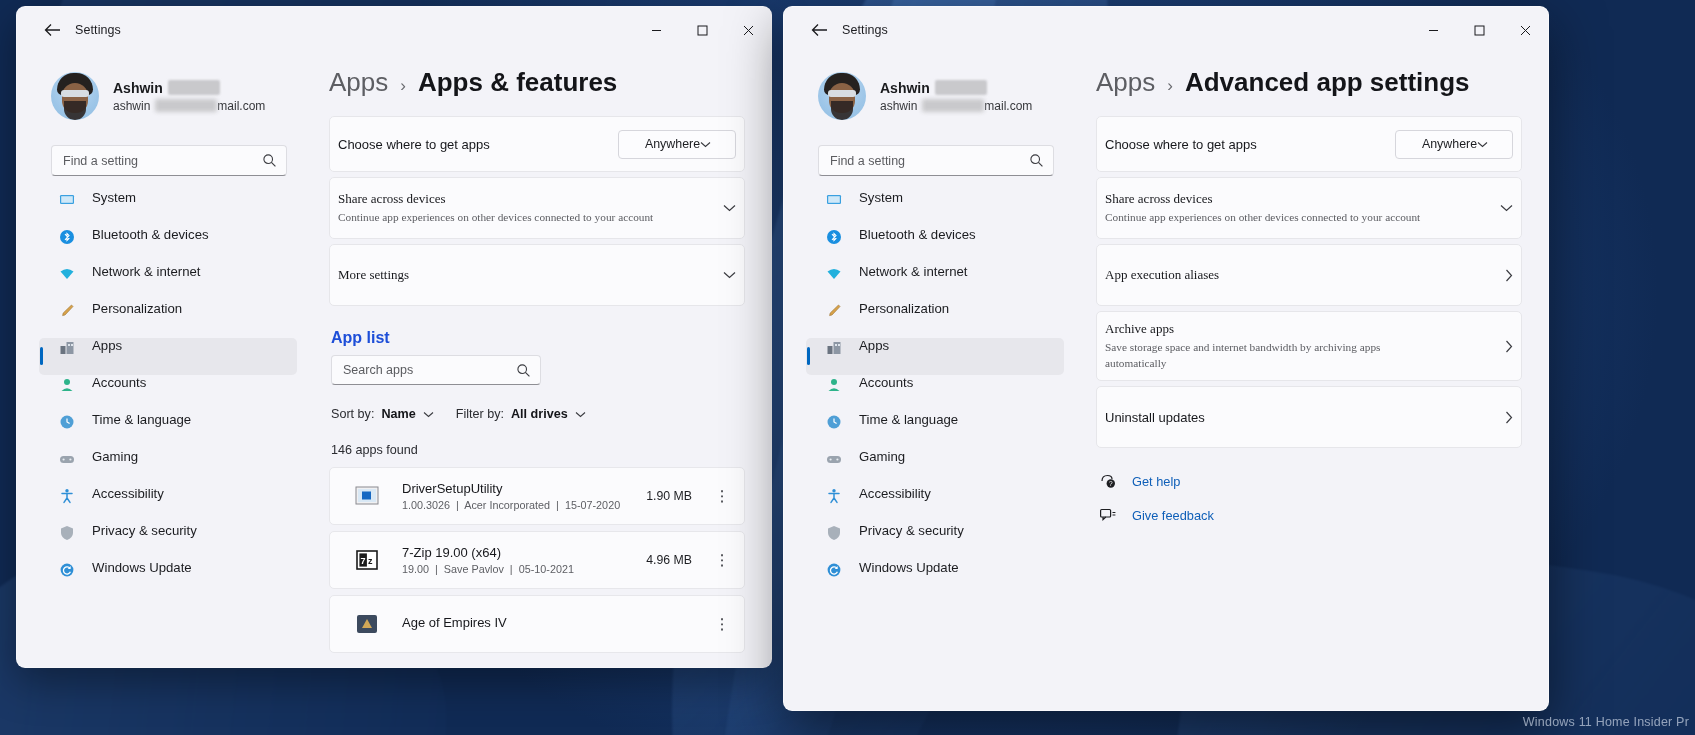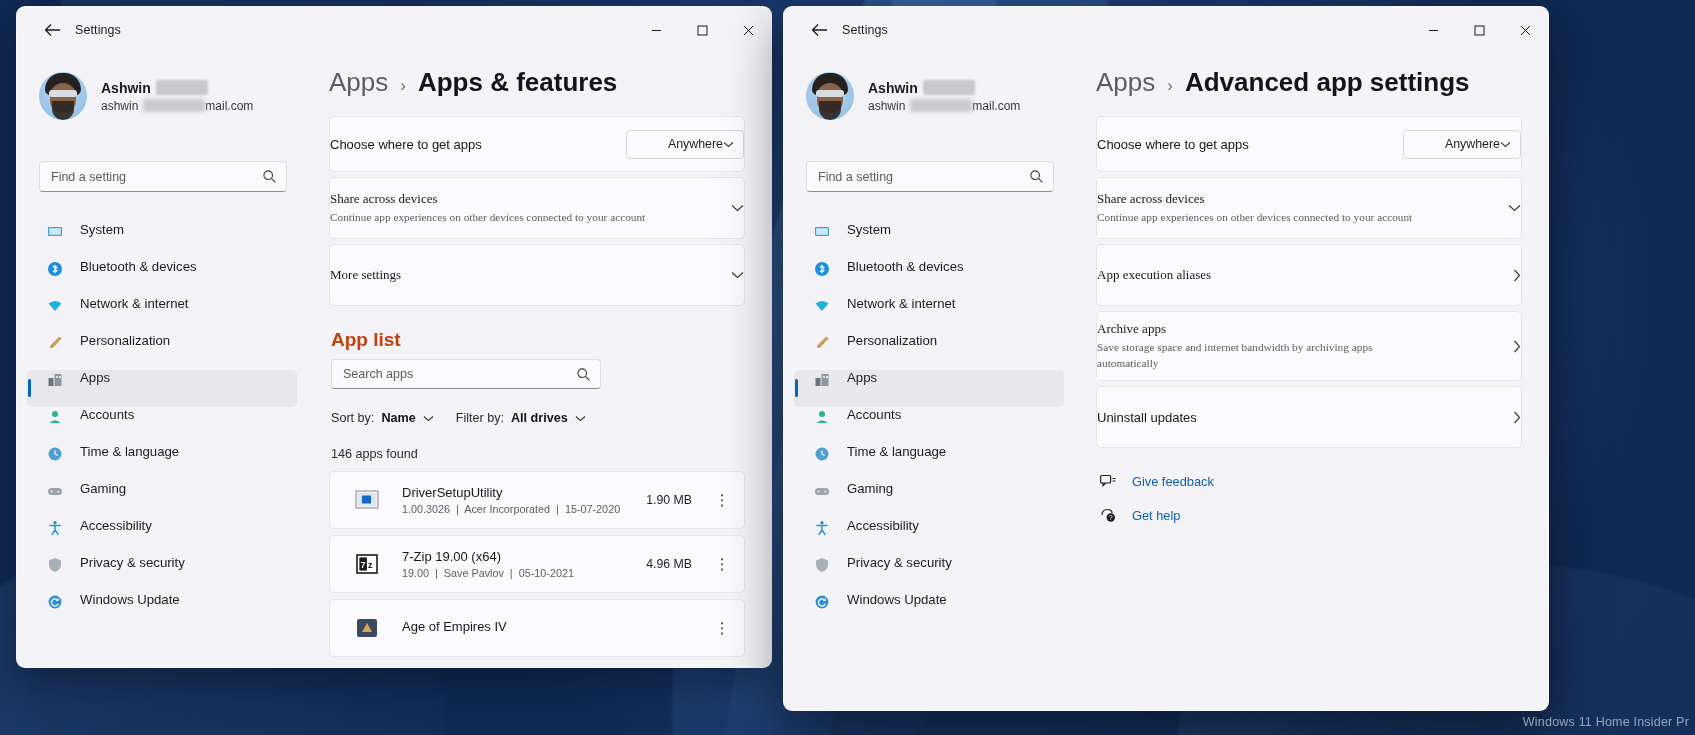--- a/index.html
+++ b/index.html
@@ -65,24 +65,23 @@
     display: flex; align-items: center; justify-content: center;
     color: #1a1a1e;
   }
   .tb-btn svg { display:block; }
 
   .body-row { flex: 1; display: flex; min-height: 0; }
 
   
   .sidebar {
     flex: 0 0 292px;
-    padding: 0 0 0 0;
+    padding: 0 0 0 12px;
     display: flex; flex-direction: column;
     background: transparent;
-    gap: 16px;
   }
   .profile { display: flex; align-items: center; padding: 10px 0 0 22px; height: 76px; }
   .avatar {
     width: 48px; height: 48px; border-radius: 50%;
     background: radial-gradient(circle at 50% 36%, #bcd9f2 0%, #9ec6e8 60%, #8fbde2 100%);
     position: relative; overflow: hidden; flex:0 0 48px;
   }
   .avatar .hair {
     position:absolute; left:6px; top:1px; width:36px; height:22px;
     background:#25211f; border-radius:18px 18px 6px 6px;
@@ -148,40 +147,40 @@
   .bc .sep { font-size: 17px; color:#6a6b70; }
   .bc .cur { font-size: 26px; color:#141519; font-weight: 600; }
 
   .cards { padding: 18px 26px 0 20px; }
   .card {
     background:#fbfbfd;
     border:1px solid #e6e6ea;
     border-radius: 5px;
     margin-bottom: 5px;
     display:flex; align-items:center;
-    padding: 0 0;
+    padding: 0 8px;
     min-height: 56px;
   }
   .card.tall { min-height: 62px; font-family: Liberation Serif, serif; }
   .card .ctext { flex:1; min-width:0; }
   .card .ctitle { font-size: 13px; color:#17181c; }
   .card .csub { font-size: 11.3px; color:#5c5d62; margin-top:3px; line-height:1.35; }
   .combo {
     border:1px solid #d6d6dc; background:#fcfcfe; border-radius:4px;
     height: 29px; min-width: 118px;
-    display:flex; align-items:center; justify-content:flex-end;
+    display:flex; align-items:center; justify-content:center;
     padding: 0 9px 0 11px; font-size: 12.4px; color:#1d1e22;
   }
   .chev { color:#3b3c41; display:flex; align-items:center; }
 
-  .sect-h { font-size: 19px; font-weight: 700; color:#c2410c; padding: 18px 0 8px 22px; }
+  .sect-h { font-size: 16px; font-weight: 700; color:#1d4ed8; padding: 18px 0 8px 22px; }
   .sect-h.pad2 { padding-top: 24px; }
 
   .applist-search { padding: 0 0 0 22px; }
-  .applist-search .search-box { width: 270px; height: 30px; }
+  .applist-search .search-box { width: 210px; height: 30px; }
 
   .sortrow { display:flex; align-items:flex-end; gap: 22px; padding: 22px 0 0 22px; }
   .sortitem { display:flex; align-items:center; gap:7px; font-size: 12.6px; color:#2a2b30; }
   .sortitem b { font-weight: 700; color:#141519; }
 
   .found { font-size: 12.6px; color:#2b2c31; padding: 22px 0 10px 22px; }
 
   .approws { padding: 0 26px 0 20px; }
   .approw {
     background:#fbfbfd; border:1px solid #e7e7eb; border-radius:5px;
@@ -766,35 +765,35 @@
             <svg width="8" height="13" viewBox="0 0 8 13" fill="none" stroke="currentColor" stroke-width="1.2">
                 <path d="M1.5 1 L6.5 6.5 L1.5 12"></path>
               </svg>
           </span>
         </div>
       </div>
 
       <div class="linkrow">
         <span class="licon">
           <svg width="18" height="18" viewBox="0 0 18 18" fill="none" stroke="currentColor" stroke-width="1.2">
+            <path d="M3 9 Q3 3.5 8.5 3.5 Q13 3.5 13 7"></path>
+            <circle cx="11.8" cy="11.5" r="4.2" fill="#1d1e22" stroke="none"></circle>
+            <text x="11.8" y="14" font-family="Liberation Sans" font-size="6.5" fill="#fff" text-anchor="middle" stroke="none">?</text>
+          </svg>
+        </span>
+        <span class="ltext">Get help</span>
+      </div>
+
+      <div class="linkrow">
+        <span class="licon">
+          <svg width="18" height="18" viewBox="0 0 18 18" fill="none" stroke="currentColor" stroke-width="1.2">
             <rect x="1.6" y="3.5" width="10" height="7.5" rx="1"></rect>
             <path d="M4 11 L4 13.6 L6.8 11"></path>
             <path d="M13.5 6.5 H16.4 M13.5 9 H16.4"></path>
           </svg>
         </span>
         <span class="ltext">Give feedback</span>
       </div>
-
-      <div class="linkrow">
-        <span class="licon">
-          <svg width="18" height="18" viewBox="0 0 18 18" fill="none" stroke="currentColor" stroke-width="1.2">
-            <path d="M3 9 Q3 3.5 8.5 3.5 Q13 3.5 13 7"></path>
-            <circle cx="11.8" cy="11.5" r="4.2" fill="#1d1e22" stroke="none"></circle>
-            <text x="11.8" y="14" font-family="Liberation Sans" font-size="6.5" fill="#fff" text-anchor="middle" stroke="none">?</text>
-          </svg>
-        </span>
-        <span class="ltext">Get help</span>
-      </div>
     </div>
   </div>
 </div>
 
 <div class="watermark">Windows 11 Home Insider Pr</div>
 
 </body></html>

